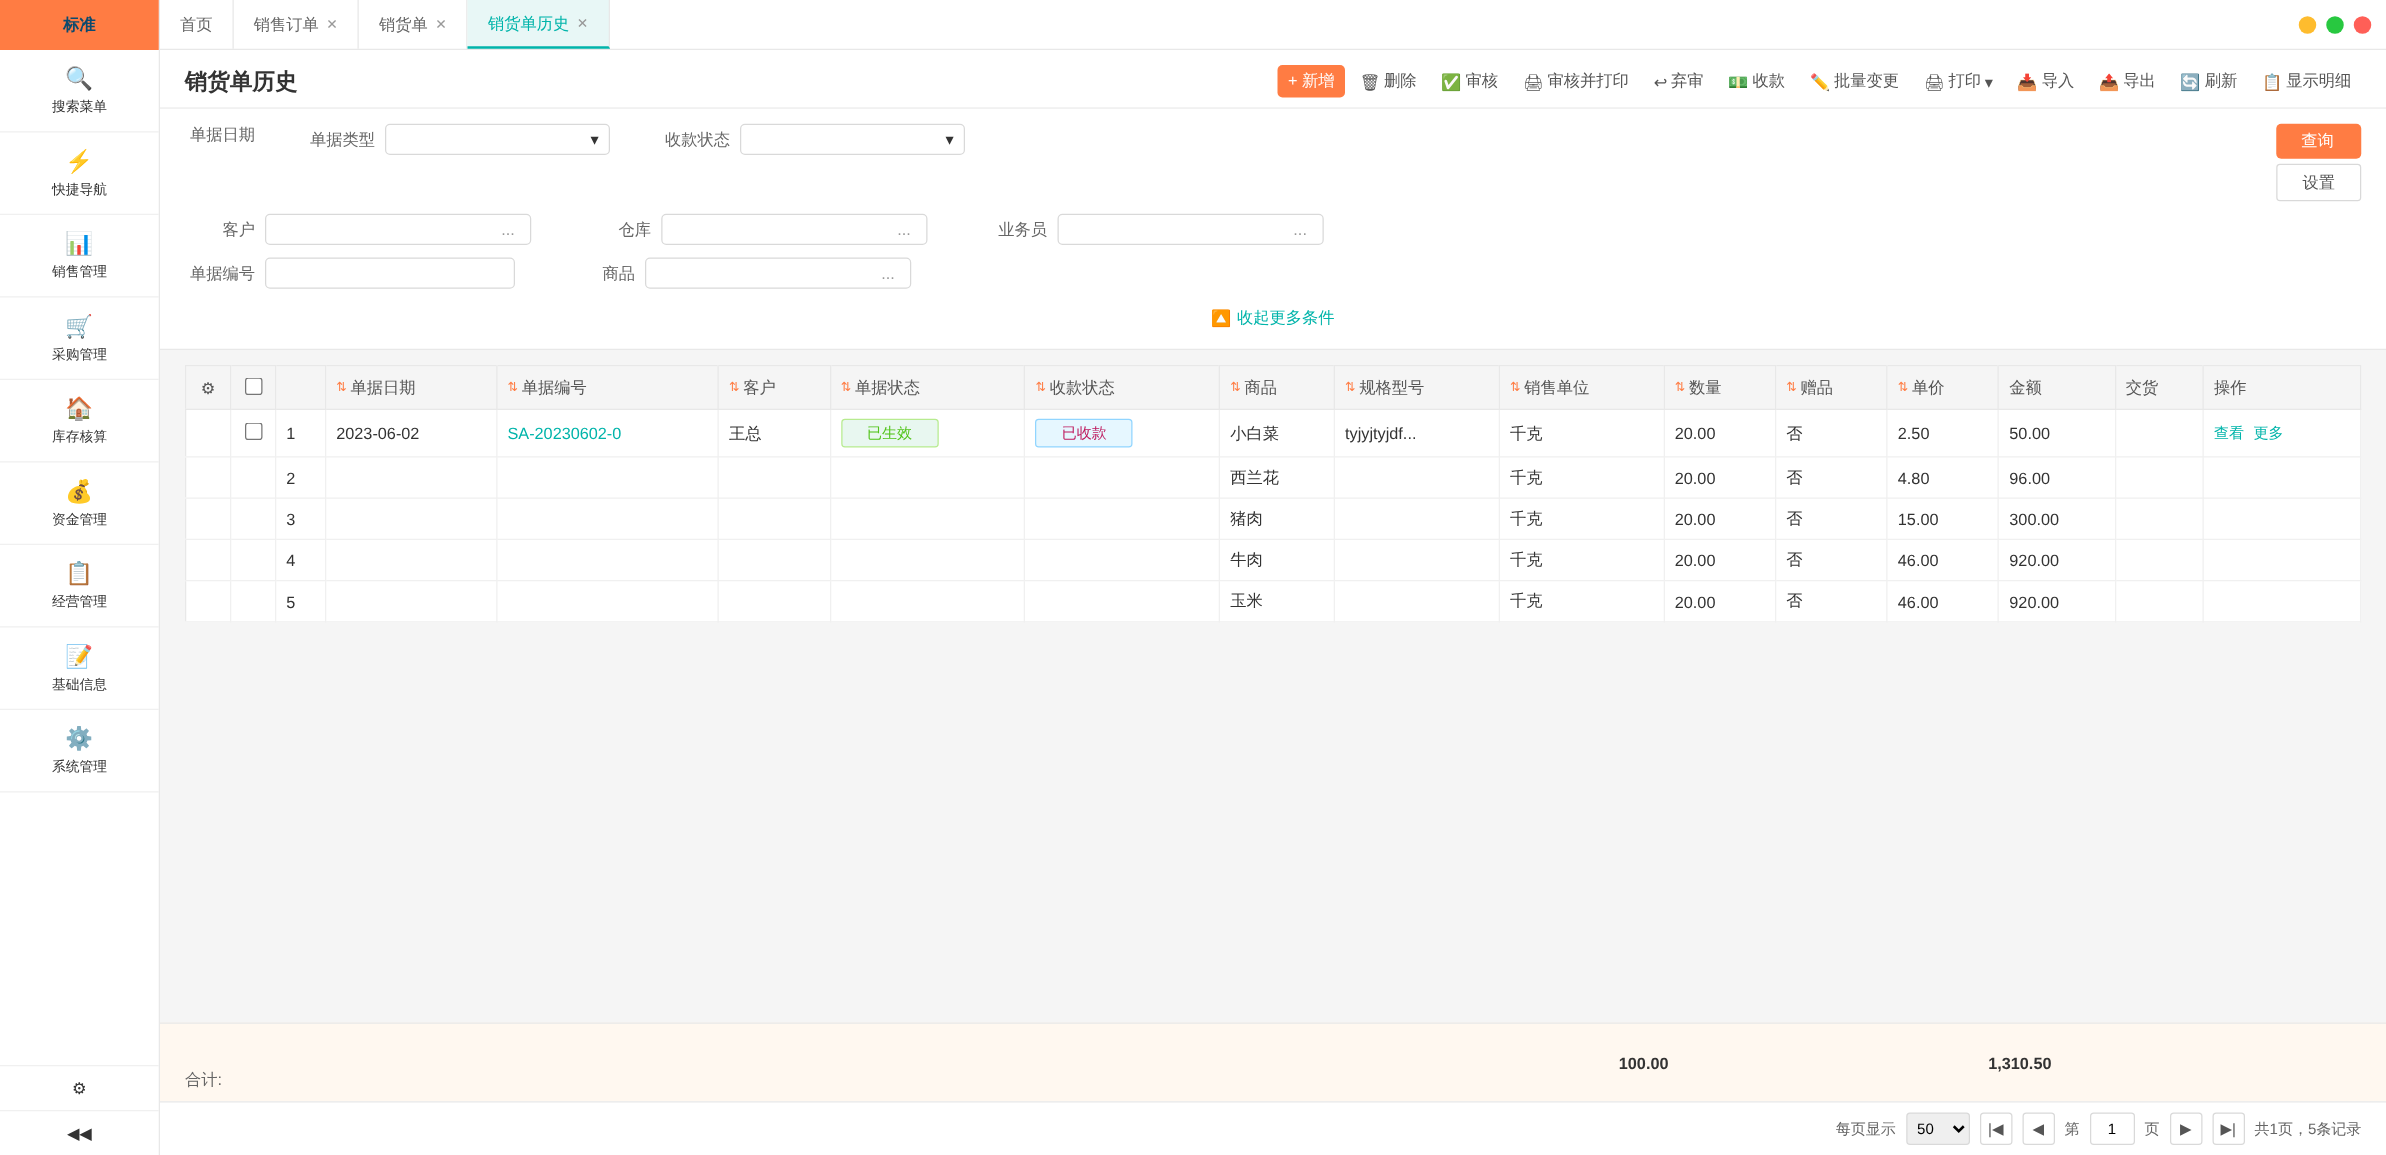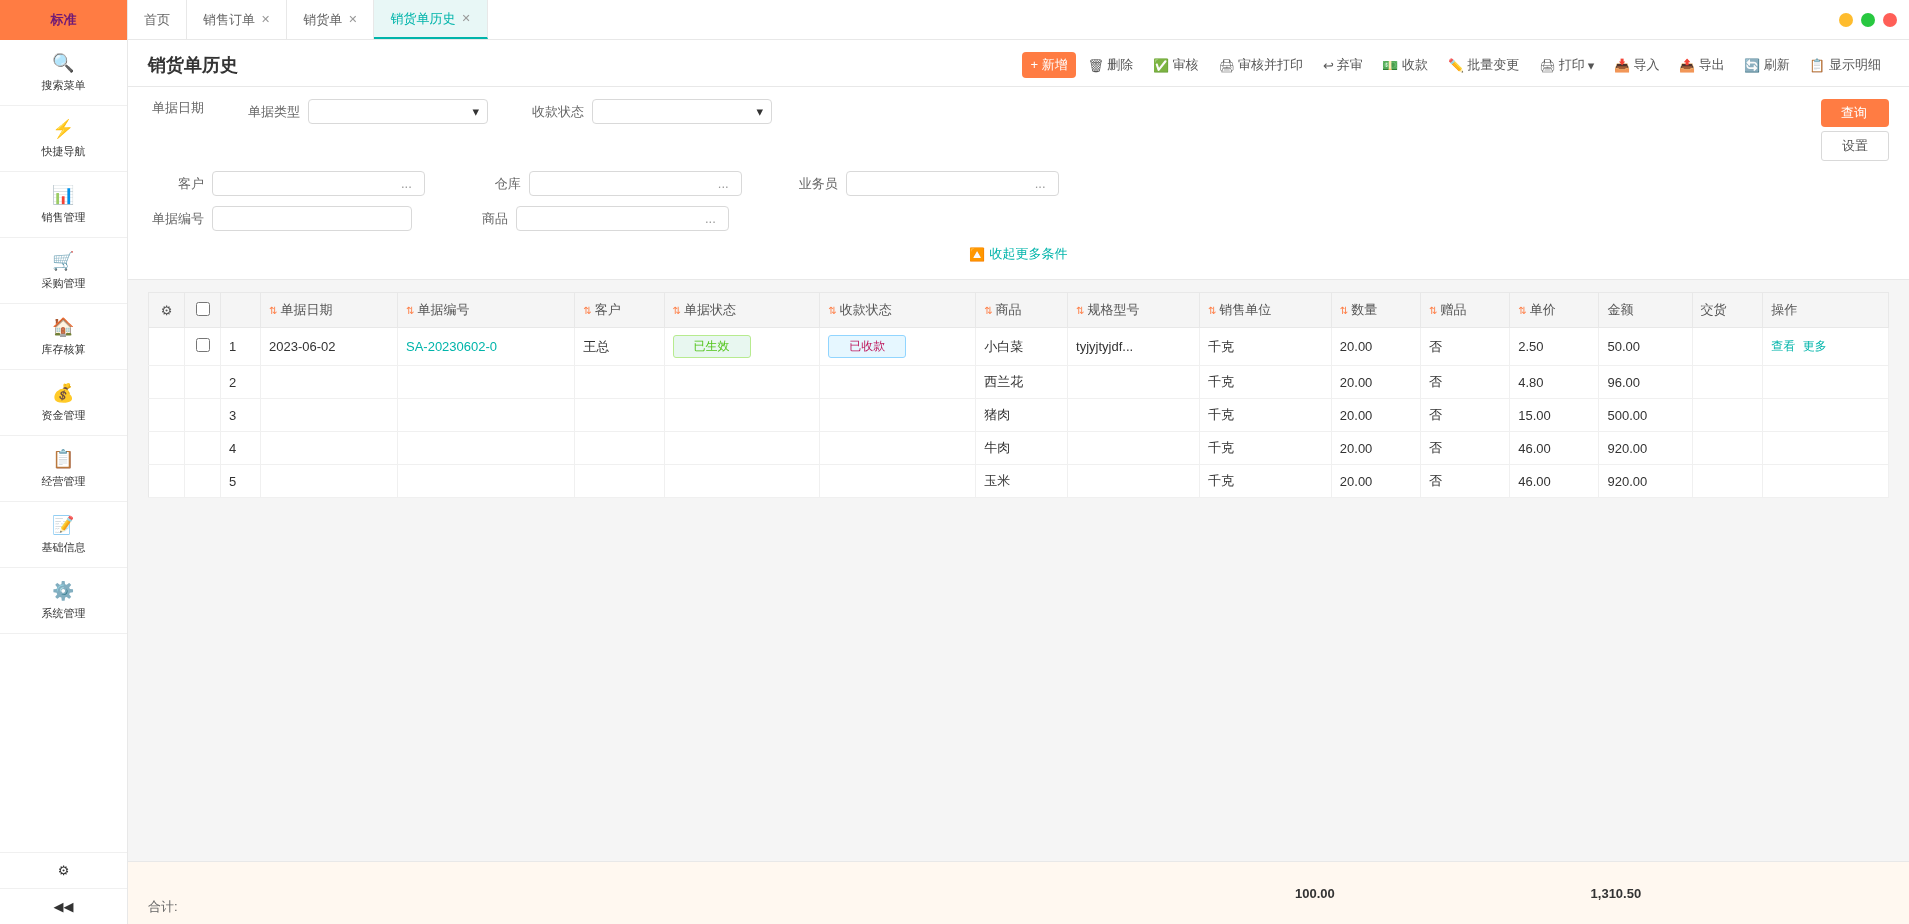--- a/index.html
+++ b/index.html
@@ -1,20 +1,20 @@
 <!DOCTYPE html>
 <html><head>
   <meta charset="utf-8">
   <style>
     * { box-sizing: border-box; margin: 0; padding: 0; font-family: 'Microsoft YaHei', Arial, sans-serif; font-size: 13px; }
     body { display: flex; height: 924px; overflow: hidden; background: #f5f5f5; }
 
     
     .sidebar { width: 128px; background: #fff; display: flex; flex-direction: column; border-right: 1px solid #e8e8e8; flex-shrink: 0; }
-    .sidebar-logo { height: 40px; background: #ff7c43; display: flex; align-items: center; justify-content: center; color: #701a75; font-size: 14px; font-weight: bold; }
+    .sidebar-logo { height: 40px; background: #ff7c43; display: flex; align-items: center; justify-content: center; color: #0c4a6e; font-size: 14px; font-weight: bold; }
     .sidebar-item { display: flex; flex-direction: column; align-items: center; padding: 12px 8px; cursor: pointer; color: #333; gap: 4px; border-bottom: 1px solid #f0f0f0; }
     .sidebar-item .icon { font-size: 18px; }
     .sidebar-item .label { font-size: 11px; }
     .sidebar-bottom { margin-top: auto; }
     .sidebar-bottom-item { display: flex; flex-direction: column; align-items: center; padding: 10px 8px; cursor: pointer; color: #333; gap: 4px; border-top: 1px solid #f0f0f0; }
 
     
     .main { flex: 1; display: flex; flex-direction: column; overflow: hidden; }
 
     
@@ -447,21 +447,21 @@
             <td></td>
             <td></td>
             <td></td>
             <td></td>
             <td>猪肉</td>
             <td></td>
             <td>千克</td>
             <td>20.00</td>
             <td>否</td>
             <td>15.00</td>
-            <td>500.00</td>
+            <td>300.00</td>
             <td></td>
             <td></td>
           </tr>
 
           <tr>
             <td></td>
             <td style="text-align:center;"></td>
             <td>4</td>
             <td></td>
             <td></td>
@@ -516,15 +516,31 @@
         <span style="flex:1;"></span>
         <span class="footer-cell">100.00</span>
         <span style="flex:1;"></span>
         <span style="flex:1;"></span>
         <span class="footer-cell">1,310.50</span>
         <span style="flex:1;"></span>
         <span style="flex:1;"></span>
       </div>
     </div>
 
+    <div class="pagination-bar">
+      <span class="page-info">每页显示</span>
+      <select class="page-size-select">
+        <option>50</option>
+        <option>100</option>
+        <option>200</option>
+      </select>
+      <div class="page-btn">|◀</div>
+      <div class="page-btn">◀</div>
+      <span class="page-info">第</span>
+      <input type="text" class="page-input" value="1" style="">
+      <span class="page-info">页</span>
+      <div class="page-btn">▶</div>
+      <div class="page-btn">▶|</div>
+      <span class="page-info">共1页，5条记录</span>
+    </div>
 
   </div>
 </div>
 
 </body></html>

